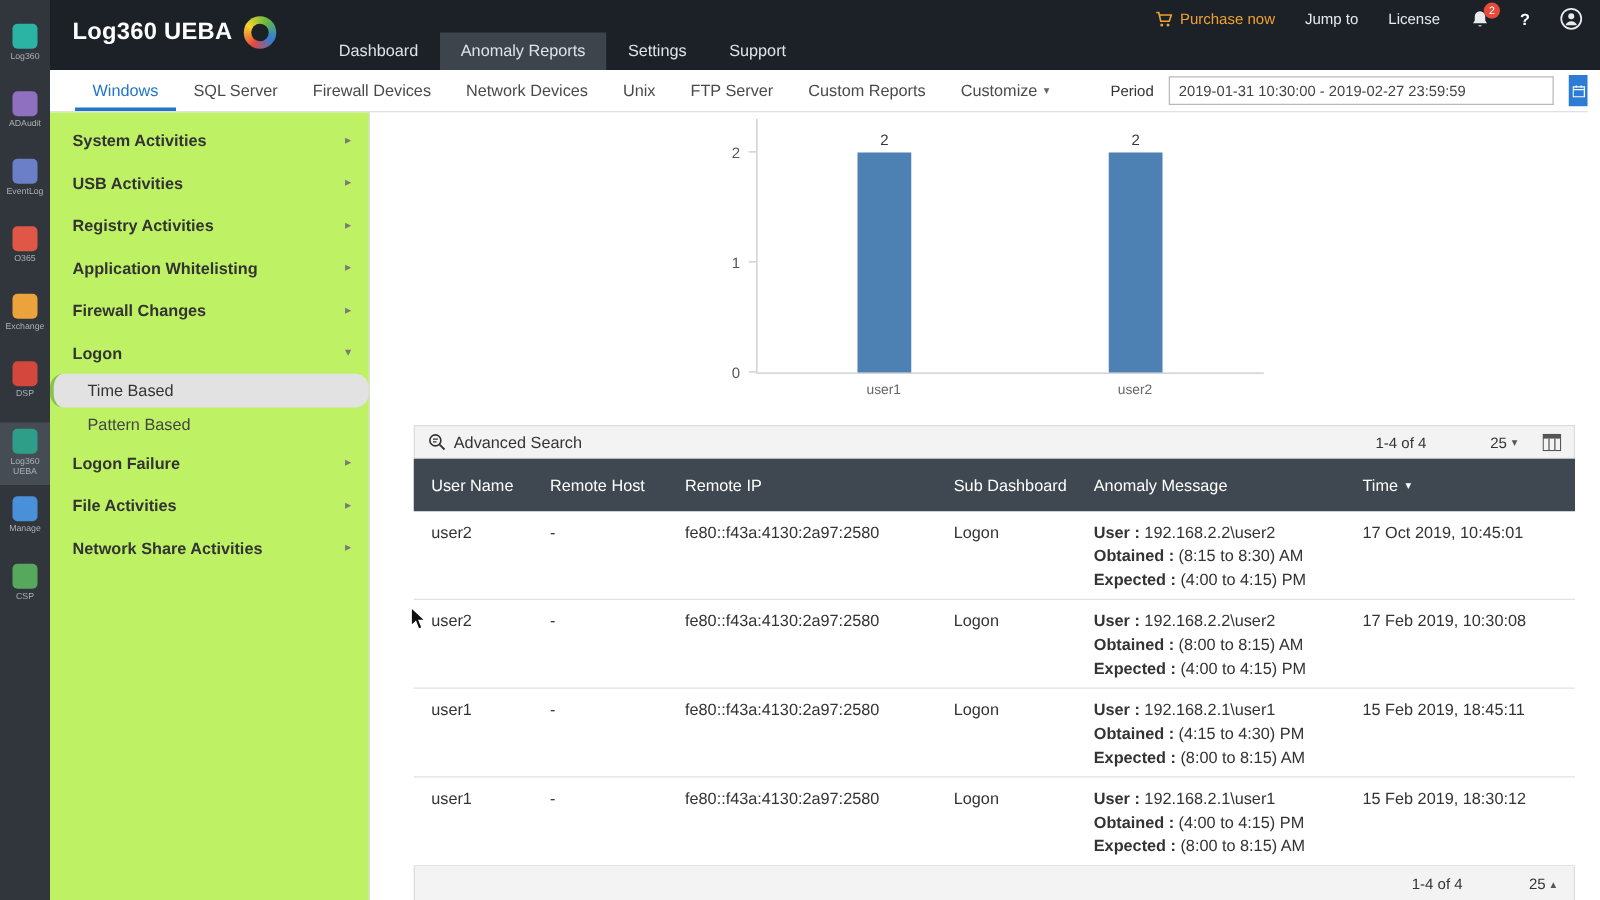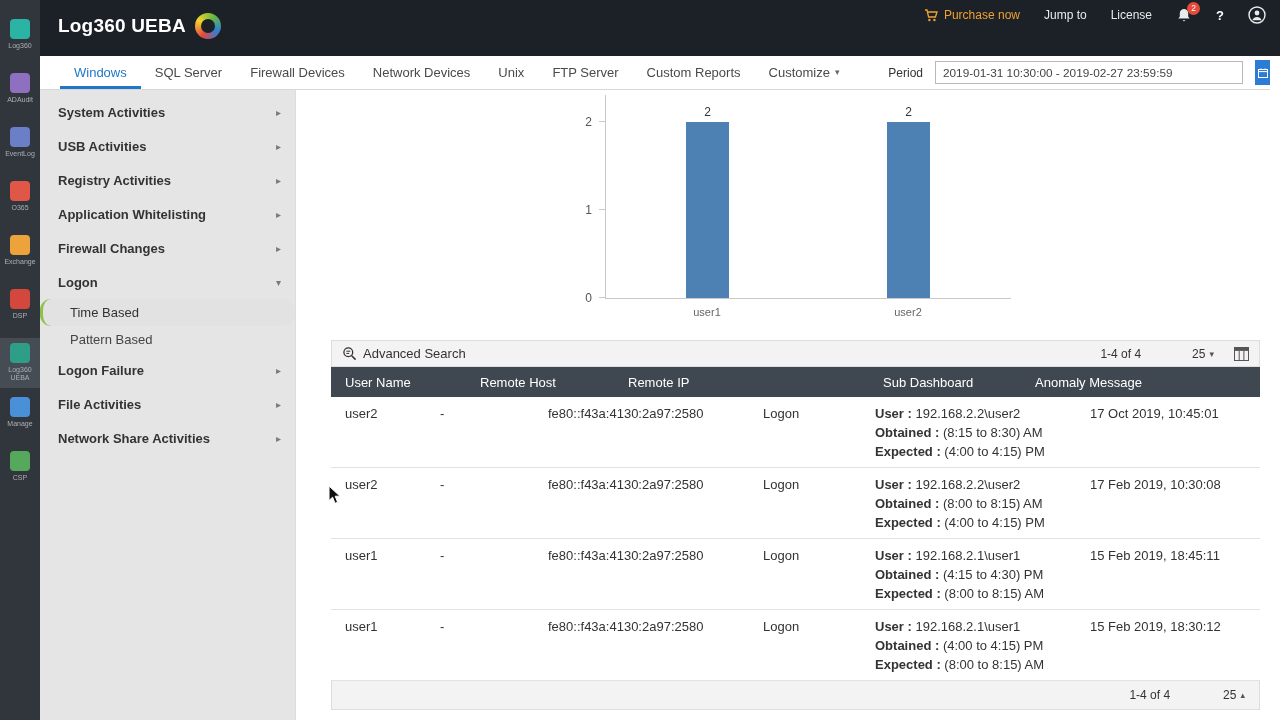--- a/index.html
+++ b/index.html
@@ -48,21 +48,21 @@
   .tab.active { color:#2176c7; box-shadow:inset 0 -3px 0 #2176c7; }
   .tab .caret { font-size:9px; color:#666; }
   .period { margin-left:auto; display:flex; align-items:center; gap:12px; }
   .period-label { font-size:12px; color:#333; }
   .period-input { width:308px; height:23px; border:1px solid #b9b9b9; font-size:11.8px;
                   color:#444; padding:0 7px; font-family:"Liberation Sans", sans-serif; }
   .cal-btn { width:15px; height:25px; background:#2c7cd6; border:none; cursor:pointer;
              display:flex; align-items:center; justify-content:center; }
 
   
-  .sidebar { position:absolute; left:40px; top:90px; width:256px; bottom:0; background:#e5e5e5;
+  .sidebar { position:absolute; left:40px; top:90px; width:256px; bottom:0; background:#bef264;
              border-right:1px solid #ddd; padding-top:5px; }
   .side-item { height:34px; display:flex; align-items:center; padding:0 14px 0 18px;
                font-size:13px; font-weight:bold; color:#333; cursor:pointer; }
   .side-item .chev { margin-left:auto; color:#7a7a7a; font-size:10px; font-weight:normal; }
   .sub-item { height:27px; display:flex; align-items:center; font-size:13px; color:#444;
               cursor:pointer; border-left:3px solid transparent; padding-left:27px; }
   .sub-item.selected { background:#e2e2e2; border-left-color:#8bc34a; color:#333;border-radius:11px; }
 
   
   .main { position:absolute; left:296px; top:90px; right:0; bottom:0; background:#fff; }
@@ -78,21 +78,21 @@
   
   .table-wrap { position:absolute; left:35px; top:250px; width:929px; }
   .tbl-toolbar { height:27px; background:#f3f3f3; border:1px solid #ddd; display:flex;
                  align-items:center; padding:0 10px; }
   .adv-search { display:flex; align-items:center; gap:6px; font-size:13px; color:#333; cursor:pointer; }
   .toolbar-right { margin-left:auto; display:flex; align-items:center; gap:20px;
                    font-size:12px; color:#333; }
   .page-size { display:flex; align-items:center; gap:4px; cursor:pointer;margin-left:31px; }
   .caret-sm { font-size:9px; color:#555; }
   .grid6 { display:grid; grid-template-columns:95px 108px 215px 112px 215px 170px; padding-left:14px; }
-  .tbl-header { height:30px; background:#3f4850; color:#fff; font-size:13px; align-items:center;gap:40px; }
+  .tbl-header { height:42px; background:#3f4850; color:#fff; font-size:13px; align-items:center; }
   .th { display:flex; align-items:center; gap:6px; }
   .th .sort { font-size:9px; }
   .tbl-row { padding-top:7px; padding-bottom:6px; border-bottom:1px solid #e2e2e2;
              font-size:13px; color:#333; min-height:70px; align-items:start; line-height:19px; }
   .msg-line b { font-weight:bold; }
   .tbl-footer { height:29px; background:#f3f3f3; border:1px solid #ddd; border-top:none;
                 display:flex; align-items:center; justify-content:flex-end; gap:22px;
                 padding-right:14px; font-size:12px; color:#333; }
 
   .cursor { position:absolute; left:328px; top:485px; z-index:50; }
@@ -167,20 +167,26 @@
     <span class="help">?</span>
     <span>
       <svg width="18" height="18" viewBox="0 0 18 18">
         <circle cx="9" cy="9" r="8" fill="none" stroke="#e8eaec" stroke-width="1.4"></circle>
         <circle cx="9" cy="7" r="2.4" fill="#e8eaec"></circle>
         <path d="M4.4 14.2c.8-2.2 2.6-3.2 4.6-3.2s3.8 1 4.6 3.2" fill="#e8eaec"></path>
       </svg>
     </span>
   </div>
 
+  <nav class="topnav">
+    <a class="topnav-item">Dashboard</a>
+    <a class="topnav-item active">Anomaly Reports</a>
+    <a class="topnav-item">Settings</a>
+    <a class="topnav-item">Support</a>
+  </nav>
 </header>
 
 <div class="subnav">
   <div class="tabs">
     <span class="tab active">Windows</span>
     <span class="tab">SQL Server</span>
     <span class="tab">Firewall Devices</span>
     <span class="tab">Network Devices</span>
     <span class="tab">Unix</span>
     <span class="tab">FTP Server</span>

